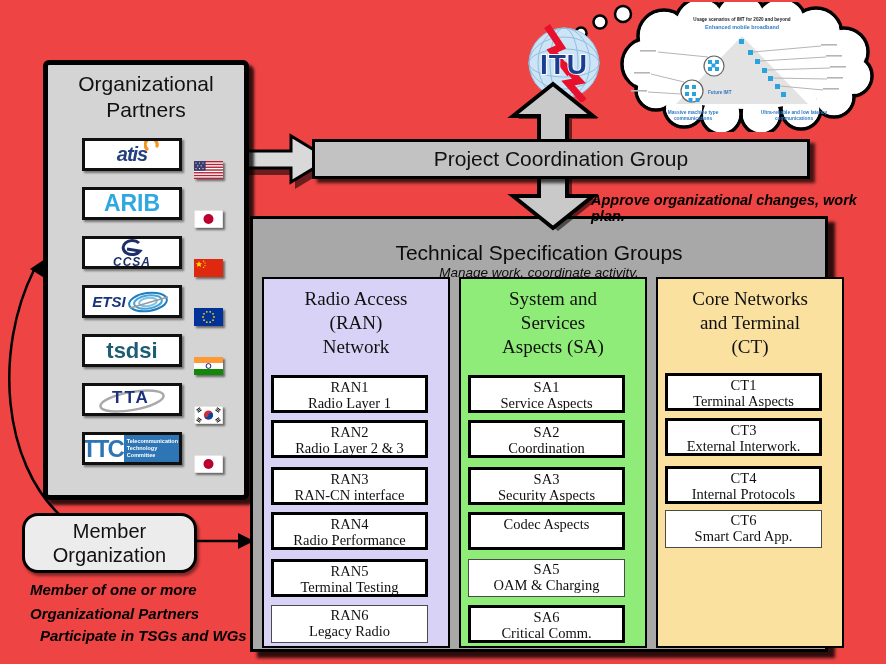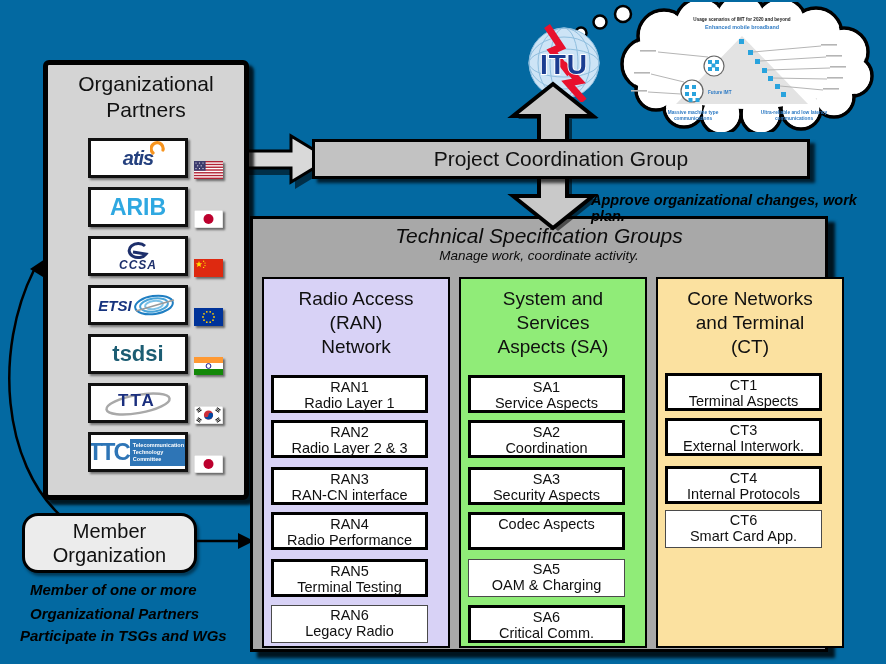--- a/index.html
+++ b/index.html
@@ -1,28 +1,28 @@
 <!DOCTYPE html>
 <html><head>
 <meta charset="utf-8">
 <style>
   html,body{margin:0;padding:0;background:#fff;}
-  .canvas{position:relative;width:886px;height:664px;background:#0369a1;overflow:hidden;
+  .canvas{position:relative;width:886px;height:664px;background:#ef4444;overflow:hidden;
           font-family:"Liberation Sans",sans-serif;color:#111;}
   svg text{font-family:"Liberation Sans",sans-serif;}
 
   
   .layer-arrows{position:absolute;left:0;top:0;z-index:1;}
   .layer-over{position:absolute;left:0;top:0;z-index:3;pointer-events:none;}
 
   
   .op-box{position:absolute;left:43px;top:60px;width:196px;height:430px;background:#d4d4d4;
           border:5px solid #000;border-radius:6px;box-shadow:5px 5px 3px rgba(0,0,0,.78);z-index:2;}
   .op-title{font-size:21px;line-height:26px;text-align:center;padding-top:6px;color:#111;}
-  .logo-row{position:absolute;left:40px;width:100px;height:40px;background:#fff;border:3px solid #101010;
+  .logo-row{position:absolute;left:34px;width:100px;height:33px;background:#fff;border:3px solid #101010;
             box-sizing:border-box;display:flex;align-items:center;justify-content:center;overflow:hidden;
             box-shadow:2px 2px 2px rgba(0,0,0,.45);}
   .flag{position:absolute;left:146px;width:29px;height:18px;box-shadow:2px 2px 2px rgba(0,0,0,.5);}
   .flag svg{display:block;}
 
   .atis-wrap{position:relative;font-style:italic;font-weight:bold;font-size:20px;color:#24407e;letter-spacing:-1px;}
   .atis-swoosh{position:absolute;right:-13px;top:-7px;}
   .arib-txt{font-weight:bold;font-size:23px;color:#2fa8e1;letter-spacing:0px;}
   .ccsa-wrap{display:flex;flex-direction:column;align-items:center;line-height:10px;}
   .ccsa-txt{font-style:italic;font-weight:bold;font-size:12px;color:#1d2f6b;letter-spacing:1px;}
@@ -42,38 +42,38 @@
   
   .pcg{position:absolute;left:312px;top:139px;width:498px;height:40px;background:#c2c2c2;border:3px solid #000;
        box-sizing:border-box;box-shadow:5px 4px 3px rgba(0,0,0,.7);z-index:4;
        display:flex;align-items:center;justify-content:center;font-size:21px;color:#111;}
   .approve-note{position:absolute;left:591px;top:192px;width:300px;font-size:14.5px;font-weight:bold;
                 font-style:italic;color:#000;z-index:4;}
 
   
   .tsg{position:absolute;left:250px;top:216px;width:578px;height:436px;background:#a8a8a8;border:3px solid #000;
        box-sizing:border-box;box-shadow:7px 6px 3px rgba(0,0,0,.8);z-index:2;}
-  .tsg-title{text-align:center;font-size:21px;padding-top:5px;color:#0c0c0c;font-style:italic;}
+  .tsg-title{text-align:center;font-size:21px;padding-top:22px;color:#0c0c0c;}
   .tsg-sub{text-align:center;font-size:13.5px;font-style:italic;color:#0c0c0c;}
-  .col{position:absolute;top:58px;width:188px;height:371px;border:2px solid #000;box-sizing:border-box;}
+  .col{position:absolute;top:58px;width:188px;height:371px;border:2px solid #000;box-sizing:border-box;font-family:Liberation Serif, serif;}
   .col-ran{left:9px;background:#d8d2f6;}
   .col-sa{left:206px;background:#90ec78;}
   .col-ct{left:403px;background:#fbe1a0;}
   .col-hd{text-align:center;font-size:19px;line-height:24px;padding-top:8px;color:#101010;}
   .grp{position:absolute;left:7px;width:157px;height:38px;background:#fff;border:3px solid #000;
        box-sizing:border-box;text-align:center;font-size:14.5px;line-height:16px;padding-top:1px;color:#101010;}
   .grp.thin{border:1.5px solid #4a4a4a;}
 
   
   .member{position:absolute;left:22px;top:513px;width:175px;height:60px;background:#ececec;border:3px solid #000;
           border-radius:16px;box-sizing:border-box;box-shadow:2px 3px 3px rgba(0,0,0,.45);z-index:2;
           display:flex;align-items:center;justify-content:center;text-align:center;font-size:20px;line-height:24px;}
   .mo-note{position:absolute;font-size:15px;font-weight:bold;font-style:italic;line-height:24px;color:#000;z-index:2;}
   .mo-note1{left:30px;top:578px;width:185px;}
-  .mo-note2{left:20px;top:624px;width:220px;}
+  .mo-note2{left:40px;top:624px;width:220px;}
 </style>
 </head>
 <body>
 
 <div class="canvas">
 
   <svg class="layer-arrows" width="886" height="664" viewBox="0 0 886 664">
 
     <g>
       <polygon points="241,154 291,154 291,139 329,162 291,185 291,171 241,171" fill="rgba(0,0,0,0.55)" transform="translate(4,4)"></polygon>

